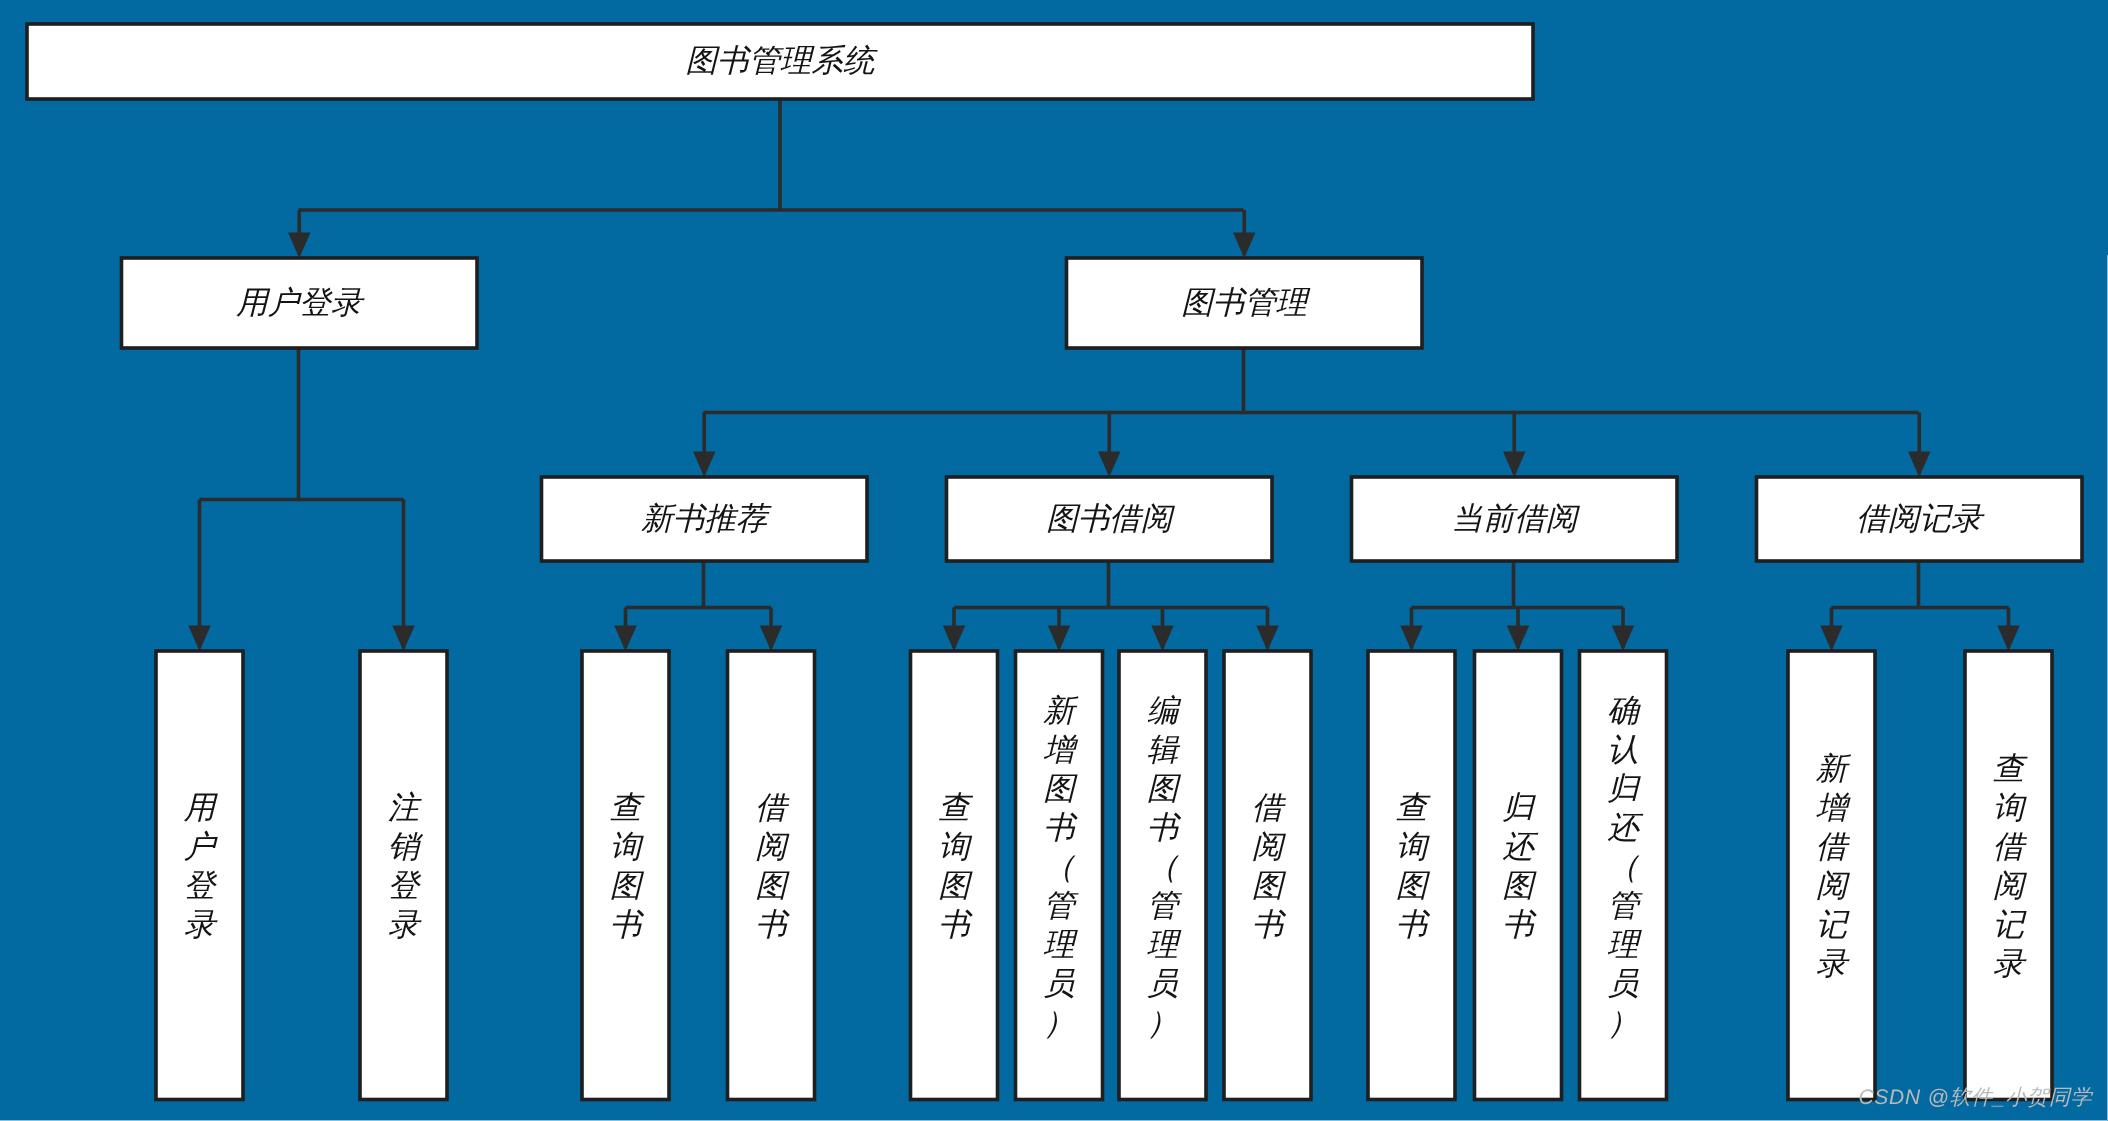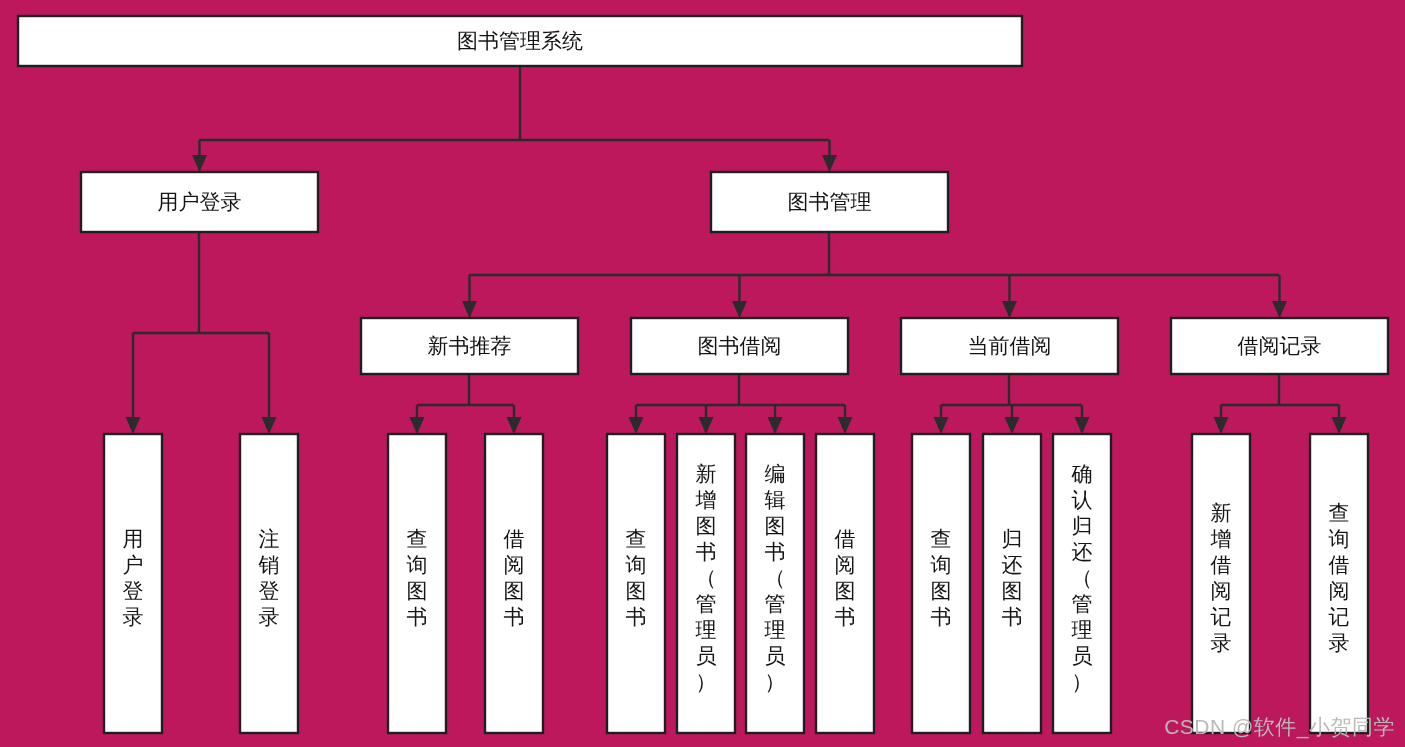--- a/index.html
+++ b/index.html
@@ -7,22 +7,23 @@
     padding: 0;
     background: #ffffff;
   }
   body {
     font-family: "Liberation Sans", "DejaVu Sans", sans-serif;
   }
   #stage {
     position: relative;
     width: 1405px;
     height: 747px;
-    background: #be185d;
+    background: #0369a1;
     overflow: hidden;
+    font-style: italic;
   }
   #diagram-svg {
     position: absolute;
     left: 0;
     top: 0;
     width: 1405px;
     height: 747px;
   }
   .node-rect {
     fill: #ffffff;
@@ -50,21 +51,21 @@
   }
   .edge-arrow {
     fill: #2b2b2b;
     stroke: none;
   }
   .watermark-text {
     position: absolute;
     right: 10px;
     bottom: 6px;
     font-family: "Liberation Sans", "DejaVu Sans", sans-serif;
-    font-size: 21px;
+    font-size: 14px;
     color: #b9b9b9;
     white-space: nowrap;
     letter-spacing: 0.5px;
     user-select: none;
   }
 </style>
 </head>
 <body>
 
 <div id="stage">

